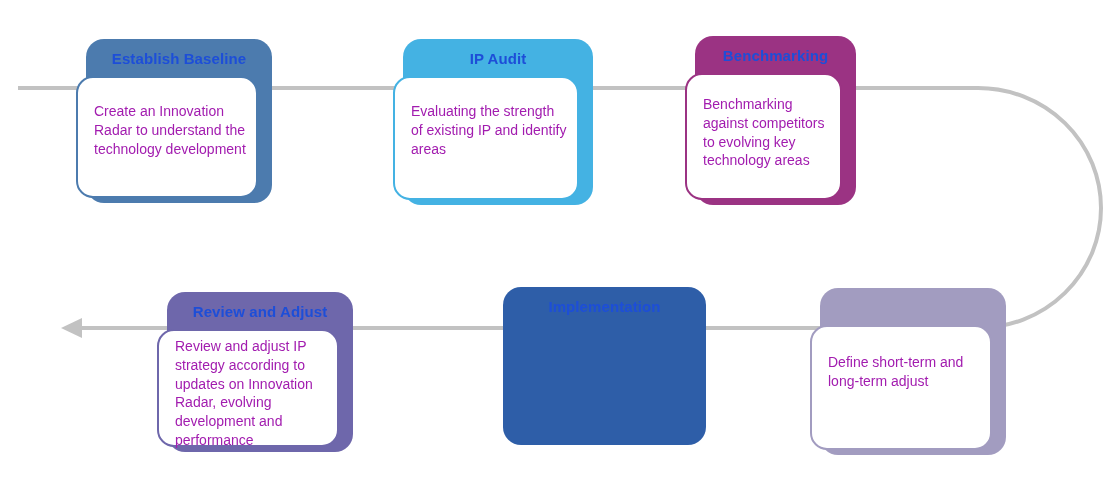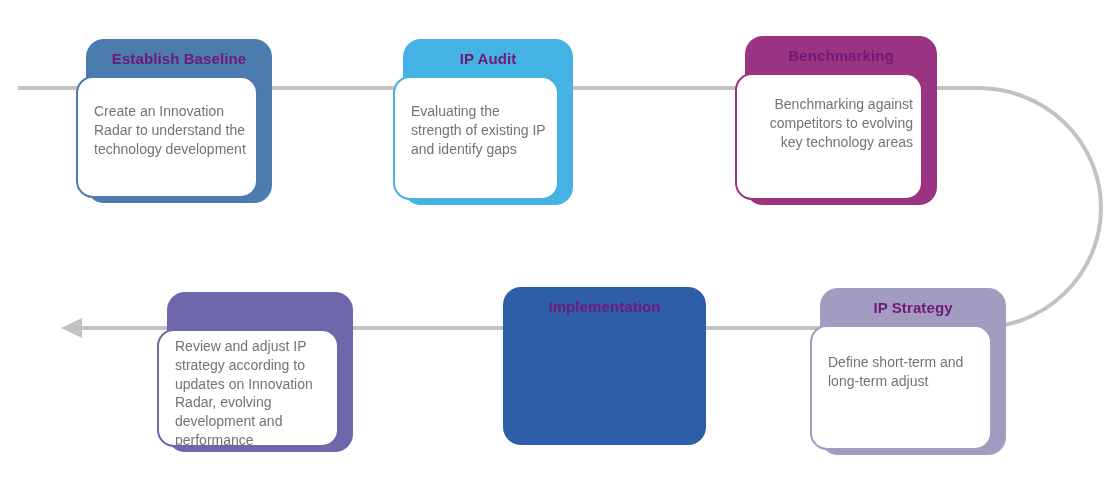--- a/index.html
+++ b/index.html
@@ -31,41 +31,41 @@
     background: var(--c, #888);
     border-radius: 18px;
   }
   .card .title {
     position: absolute;
     top: 0; left: 10px; right: 0;
     height: 38px;
     display: flex;
     align-items: center;
     justify-content: center;
-    color: #701a75;
+    color: #1d4ed8;
     font-weight: bold;
     font-size: 15px;
     letter-spacing: 0.1px;
   }
   .card .front {
     position: absolute;
     left: 0; top: 37px; right: 14px; bottom: 5px;
     background: #ffffff;
     border: 2.5px solid var(--c, #888);
     border-radius: 17px;
     box-sizing: border-box;
     padding: var(--pt, 20px) 8px 8px 16px;
-    color: #737373;
+    color: #a21caf;
     font-size: 14px;
     line-height: 1.34;
   }
   
   .card-1 { left: 76px;  top: 39px;  width: 196px; height: 164px; --pt: 24px; }
-  .card-2 { left: 393px; top: 39px;  width: 180px; height: 166px; --pt: 24px; }
-  .card-3 { left: 735px; top: 36px;  width: 202px; height: 169px; text-align: right; --pt: 20px; }
+  .card-2 { left: 393px; top: 39px;  width: 200px; height: 166px; --pt: 24px; }
+  .card-3 { left: 685px; top: 36px;  width: 171px; height: 169px; --pt: 20px; }
   .card-4 { left: 810px; top: 288px; width: 196px; height: 167px; --pt: 26px; }
   .card-5 { left: 493px; top: 287px; width: 197px; height: 158px; padding-left: 16px; --pt: 14px; }
   .card-6 { left: 157px; top: 292px; width: 196px; height: 160px; --pt: 6px;  }
 </style>
 </head>
 <body>
 
 <div class="canvas">
 
   <svg class="flow-svg" width="1117" height="482" viewBox="0 0 1117 482">
@@ -75,38 +75,38 @@
 
   <div class="card card-1" style="--c: #4c7bae;">
     <div class="back"></div>
     <div class="title">Establish Baseline</div>
     <div class="front">Create an Innovation Radar to understand the technology development</div>
   </div>
 
   <div class="card card-2" style="--c: #44b2e3;">
     <div class="back"></div>
     <div class="title">IP Audit</div>
-    <div class="front">Evaluating the strength of existing IP and identify gaps</div>
+    <div class="front">Evaluating the strength of existing IP and identify areas</div>
   </div>
 
   <div class="card card-3" style="--c: #9b3383;">
     <div class="back"></div>
     <div class="title">Benchmarking</div>
     <div class="front">Benchmarking against competitors to evolving key technology areas</div>
   </div>
 
   <div class="card card-4" style="--c: #a29cc0;">
     <div class="back"></div>
-    <div class="title">IP Strategy</div>
     <div class="front">Define short-term and long-term adjust</div>
   </div>
 
   <div class="card card-5" style="--c: #2e5ea8;">
     <div class="back"></div>
     <div class="title">Implementation</div>
   </div>
 
   <div class="card card-6" style="--c: #6e67ab;">
     <div class="back"></div>
+    <div class="title">Review and Adjust</div>
     <div class="front">Review and adjust IP strategy according to updates on Innovation Radar, evolving development and performance</div>
   </div>
 
 </div>
 
 </body></html>

